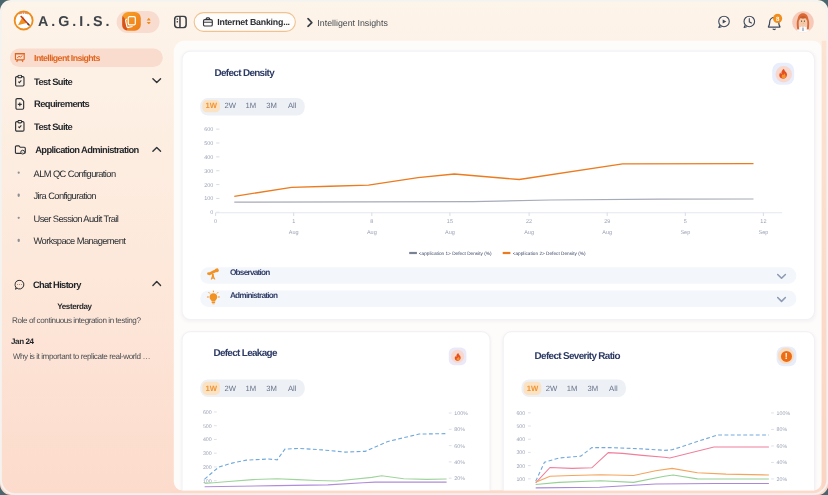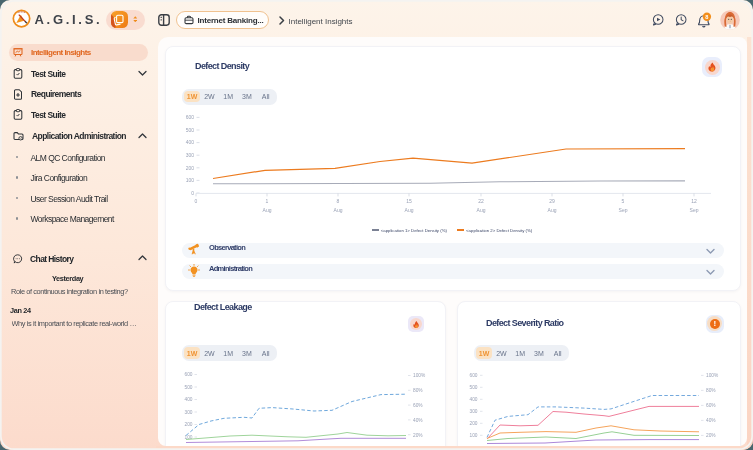--- a/index.html
+++ b/index.html
@@ -279,21 +279,21 @@
         <line x1="10.5" y1="6" x2="11.5" y2="6"></line>
       </g>
     </svg>
     <span class="txt">Administration</span>
     <svg style="position:absolute;right:9px;top:5px;" width="9" height="7" viewBox="0 0 9 7">
         <path d="M1 1.5 L4.5 5 L8 1.5" fill="none" stroke="#8d9ab3" stroke-width="1.4" stroke-linecap="round" stroke-linejoin="round"></path>
       </svg>
   </div>
 
   <div class="card" style="left:165px;top:301px;width:281px;height:160px;"></div>
-  <div class="ctitle" style="left:181px;top:302px;font-size:9px;">Defect Leakage</div>
+  <div class="ctitle" style="left:181px;top:316px;font-size:9px;">Defect Leakage</div>
   <div class="abs" style="left:408px;top:316px;width:16px;height:16px;background:#ebe8f8;border-radius:5px;"></div>
   <div class="abs" style="left:410px;top:318px;width:12px;height:12px;background:#f8d7cd;border-radius:50%;"></div>
   <svg class="abs" style="left:412.5px;top:319.5px;" width="7" height="9" viewBox="0 0 9 10">
     <path d="M4.7 0.4 C4.9 2 6.2 2.8 7 4.2 C7.9 5.8 7.5 7.9 5.9 9 C4.4 10 2.2 9.8 1.1 8.3 C0.1 6.9 0.3 5.2 1.3 3.9 C1.5 4.6 1.9 5 2.4 5.2 C2.1 3.3 2.9 1.5 4.7 0.4 Z" fill="#e4511e"></path>
     <path d="M4.5 9.4 C3.4 9.4 2.6 8.5 2.6 7.5 C2.6 6.7 3.1 6.3 3.5 5.6 C3.7 6.1 4.1 6.3 4.4 6.4 C4.3 5.7 4.5 5 5.1 4.5 C5.2 5.4 6.3 6 6.3 7.3 C6.3 8.5 5.5 9.4 4.5 9.4 Z" fill="#f59432"></path>
   </svg>
   <div class="tabs" style="left:182px;top:345px;">
     <div class="tab-a">1W</div>
       <div class="tab">2W</div>
       <div class="tab">1M</div>

